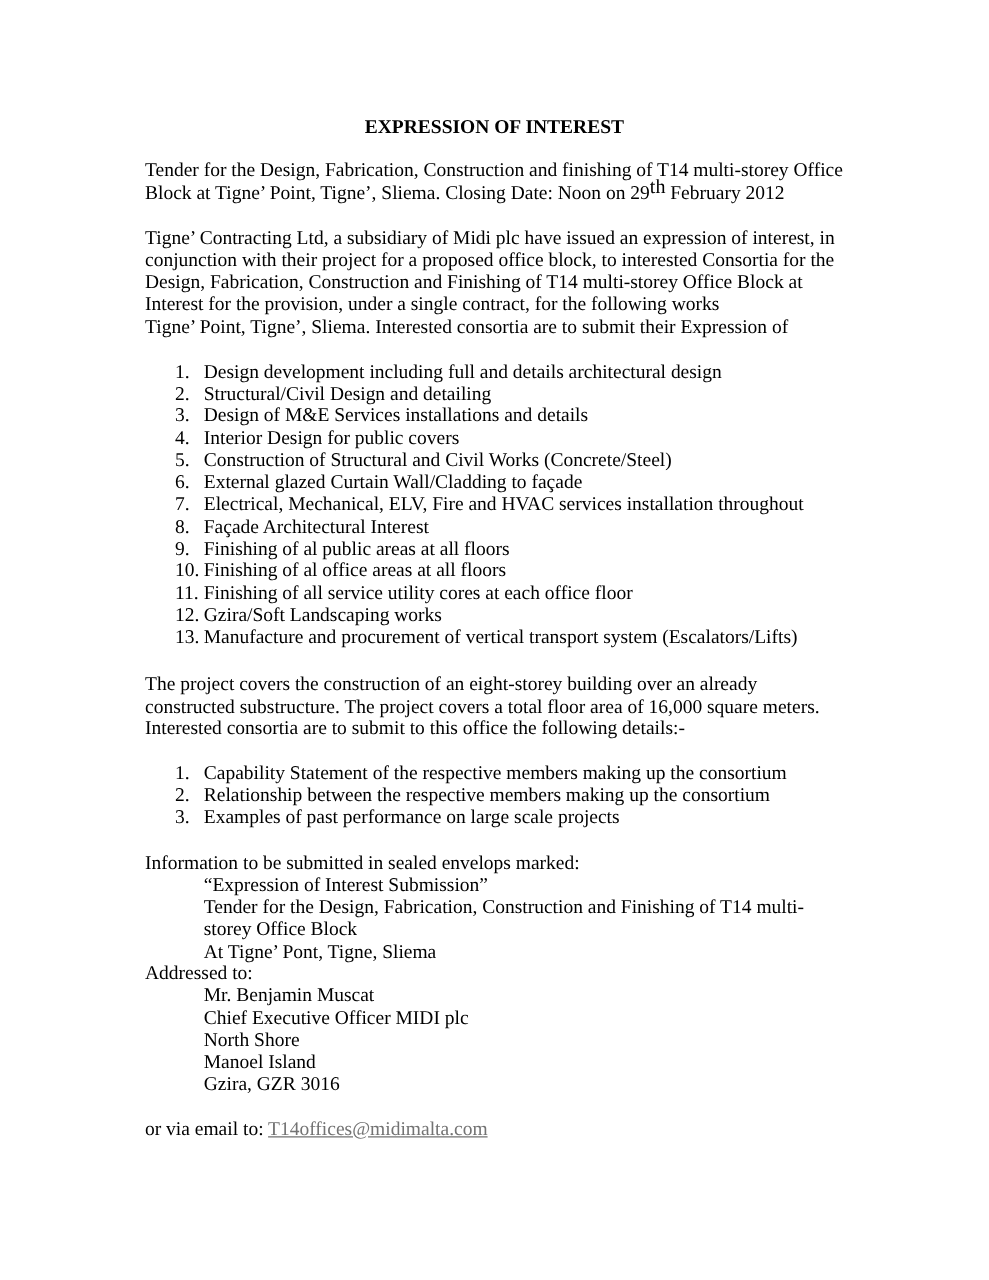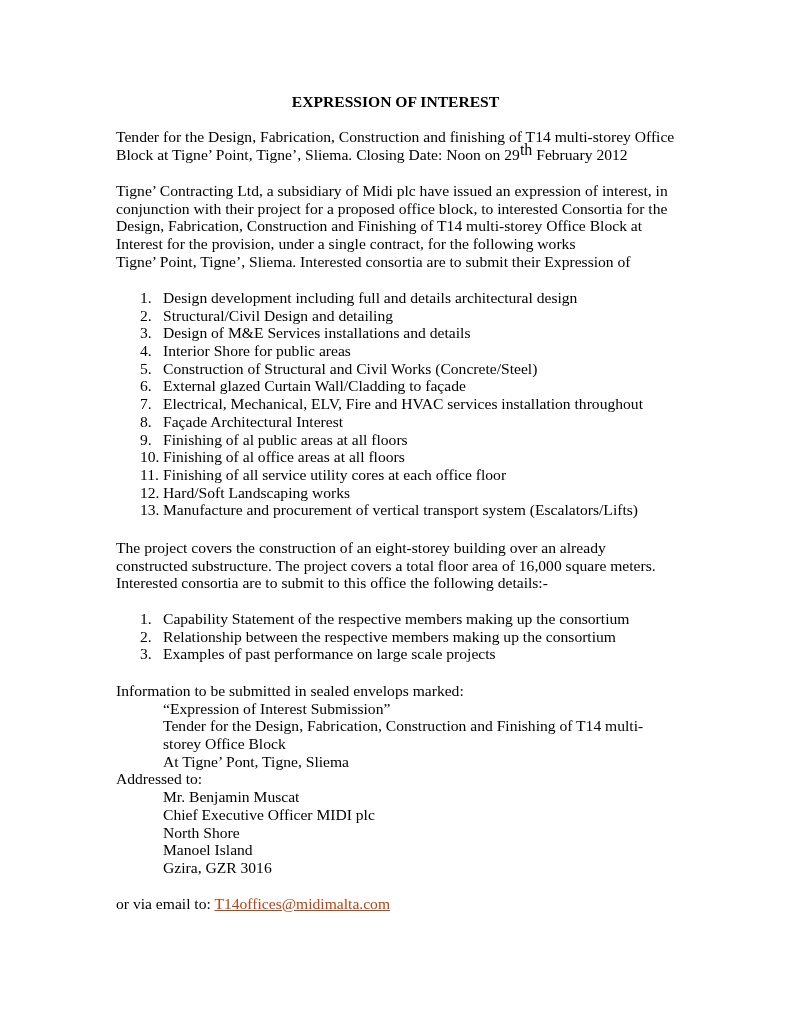--- a/index.html
+++ b/index.html
@@ -13,21 +13,21 @@
       position: absolute; top: 93px; left: 0; width: 791px; text-align: center;
       font-weight: bold; font-size: 15.6px;
     }
     .block { position: absolute; left: 116px; width: 580px; }
     .line { white-space: nowrap; height: 17.7px; }
     sup { font-size: 16px; line-height: 0; vertical-align: 5px; }
     .list { position: absolute; left: 140px; width: 560px; }
     .li { display: flex; white-space: nowrap; height: 17.7px; }
     .li .num { width: 23px; flex: none; }
     .indent { padding-left: 47px; }
-    a.email { color: #c2410c; text-decoration: underline; }
+    a.email { color: #737373; text-decoration: underline; }
   </style>
 </head>
 <body>
 
 <div class="page">
 
   <div class="title">EXPRESSION OF INTEREST</div>
 
   <div class="block" style="top:128px;">
     <div class="line">Tender for the Design, Fabrication, Construction and finishing of T14 multi-storey Office</div>
@@ -50,21 +50,21 @@
     <div class="li">
         <span class="num">2.</span>
         <span>Structural/Civil Design and detailing</span>
       </div>
     <div class="li">
         <span class="num">3.</span>
         <span>Design of M&amp;E Services installations and details</span>
       </div>
     <div class="li">
         <span class="num">4.</span>
-        <span>Interior Shore for public areas</span>
+        <span>Interior Design for public covers</span>
       </div>
     <div class="li">
         <span class="num">5.</span>
         <span>Construction of Structural and Civil Works (Concrete/Steel)</span>
       </div>
     <div class="li">
         <span class="num">6.</span>
         <span>External glazed Curtain Wall/Cladding to façade</span>
       </div>
     <div class="li">
@@ -82,21 +82,21 @@
     <div class="li">
         <span class="num">10.</span>
         <span>Finishing of al office areas at all floors</span>
       </div>
     <div class="li">
         <span class="num">11.</span>
         <span>Finishing of all service utility cores at each office floor</span>
       </div>
     <div class="li">
         <span class="num">12.</span>
-        <span>Hard/Soft Landscaping works</span>
+        <span>Gzira/Soft Landscaping works</span>
       </div>
     <div class="li">
         <span class="num">13.</span>
         <span>Manufacture and procurement of vertical transport system (Escalators/Lifts)</span>
       </div>
   </div>
 
   <div class="block" style="top:539px;">
     <div class="line">The project covers the construction of an eight-storey building over an already</div>
     <div class="line">constructed substructure. The project covers a total floor area of 16,000 square meters.</div>

